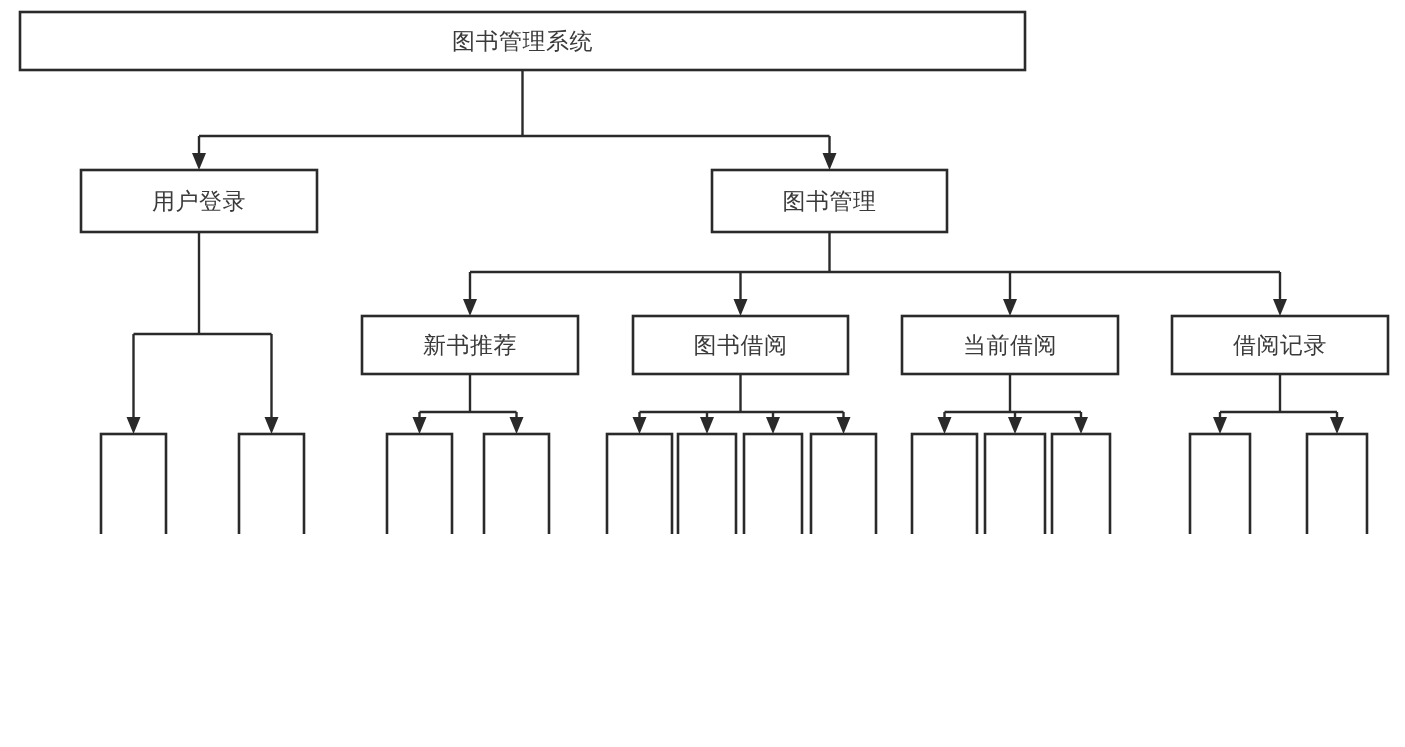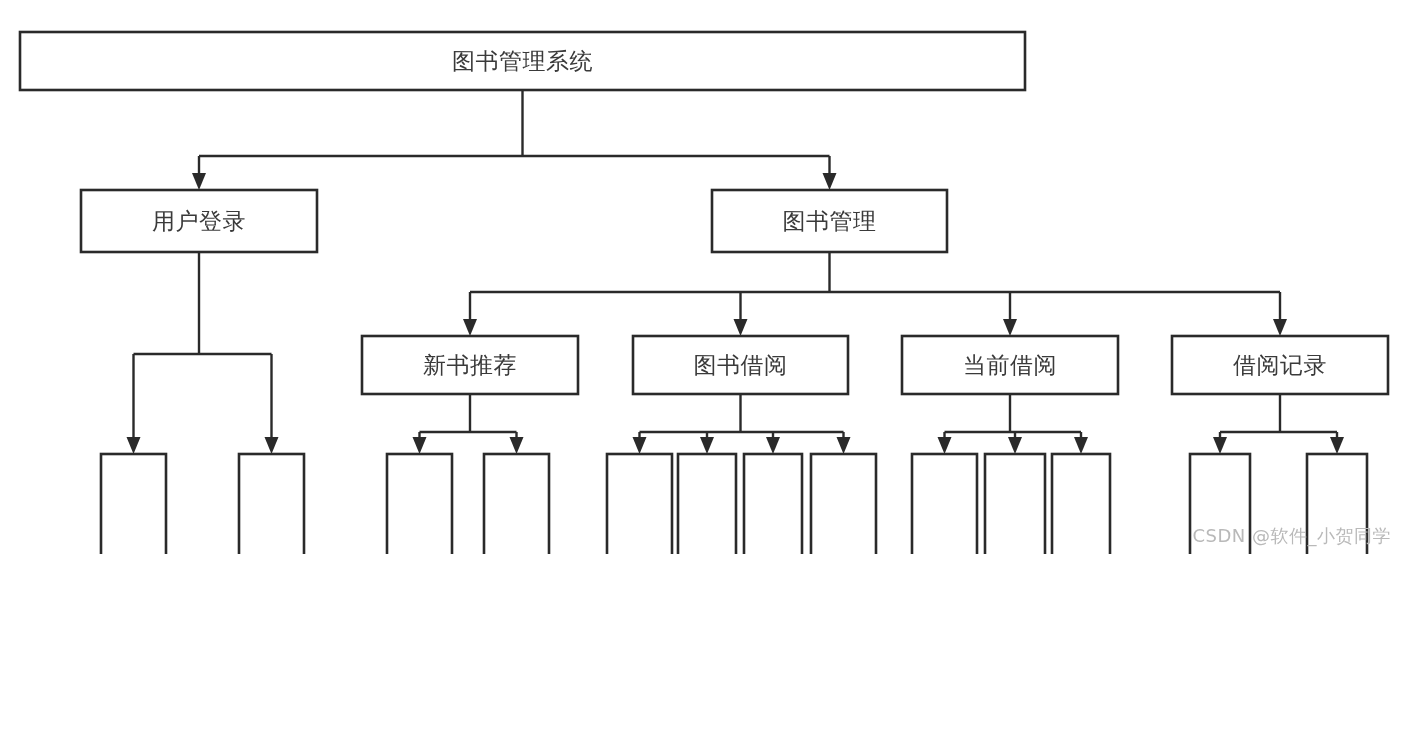--- a/index.html
+++ b/index.html
@@ -9,21 +9,20 @@
   }
   body {
     font-family: "DejaVu Sans", "Liberation Sans", sans-serif;
   }
   #canvas {
     position: relative;
     width: 1405px;
     height: 534px;
     background: #ffffff;
     overflow: hidden;
-    margin-top: 20px;
   }
   svg.diagram {
     position: absolute;
     top: 0;
     left: 0;
     width: 1405px;
     height: 747px;
   }
   .node-box {
     fill: #ffffff;
@@ -181,14 +180,13 @@
       <div class="vlabel" style="left: 678px; top: 438px; width: 58px; height: 293px;">新增图书（管理员）</div>
       <div class="vlabel" style="left: 744px; top: 438px; width: 58px; height: 293px;">编辑图书（管理员）</div>
       <div class="vlabel" style="left: 811px; top: 438px; width: 65px; height: 293px;">借阅图书</div>
       <div class="vlabel" style="left: 912px; top: 438px; width: 65px; height: 293px;">查询图书</div>
       <div class="vlabel" style="left: 985px; top: 438px; width: 60px; height: 293px;">归还图书</div>
       <div class="vlabel" style="left: 1052px; top: 438px; width: 58px; height: 293px;">确认归还（管理员）</div>
       <div class="vlabel" style="left: 1190px; top: 438px; width: 60px; height: 293px;">新增借阅记录</div>
       <div class="vlabel" style="left: 1307px; top: 438px; width: 60px; height: 293px;">查询借阅记录</div>
     </div>
 
-  <div class="watermark">CSDN @软件_小贺同学</div>
 </div>
 
 </body></html>

